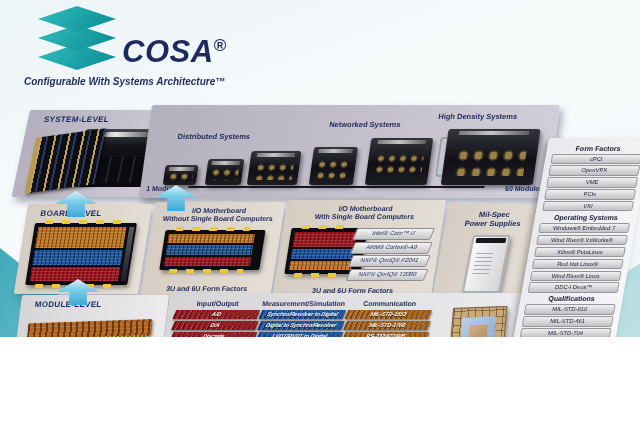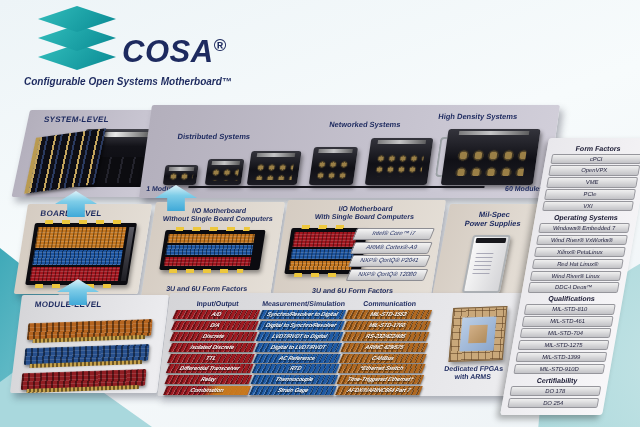--- a/index.html
+++ b/index.html
@@ -1,16 +1,16 @@
 <!DOCTYPE html>
 <html><head>
 <meta charset="utf-8">
 <style>
   html,body{margin:0;padding:0;background:#fff;}
-  .stage{position:relative;width:640px;height:427px;overflow:hidden;
+  .stage{position:relative;width:640px;height:337px;overflow:hidden;
     font-family:"Liberation Sans",sans-serif;
     background:linear-gradient(160deg,#edf4f7 0%,#f7fbfc 45%,#eef3f6 100%);}
   
   .swoosh{position:absolute;left:538px;top:238px;width:400px;height:400px;border-radius:50%;
     background:radial-gradient(circle at 38% 32%,#c5e4e6,#8fccd0);z-index:1;}
   .wedge1{position:absolute;left:0;top:248px;width:88px;height:134px;z-index:1;
     background:linear-gradient(120deg,#3fa9b8,#7fc8d2);clip-path:polygon(0 0,100% 52%,0 100%);}
   .wedge2{position:absolute;left:0;top:300px;width:152px;height:127px;z-index:0;
     background:#a9d8dd;clip-path:polygon(0 15%,100% 100%,0 100%);}
   
@@ -158,21 +158,21 @@
   <div class="wedge2"></div>
   <div class="wedge1"></div>
 
   <div class="logo">
     <div class="diamonds">
       <i class="diamond d1"></i>
         <i class="diamond d2"></i>
         <i class="diamond d3"></i>
     </div>
     <div class="cosa"><span>COSA</span><sup>®</sup></div>
-    <div class="tagline">Configurable Open Systems Motherboard™</div>
+    <div class="tagline">Configurable With Systems Architecture™</div>
   </div>
 
   <div class="panel gray p-system">
     <div class="lvl">SYSTEM-LEVEL</div>
     <div class="chassis">
       <div class="ch-body"></div>
       <div class="ch-cards"></div>
     </div>
   </div>
 

